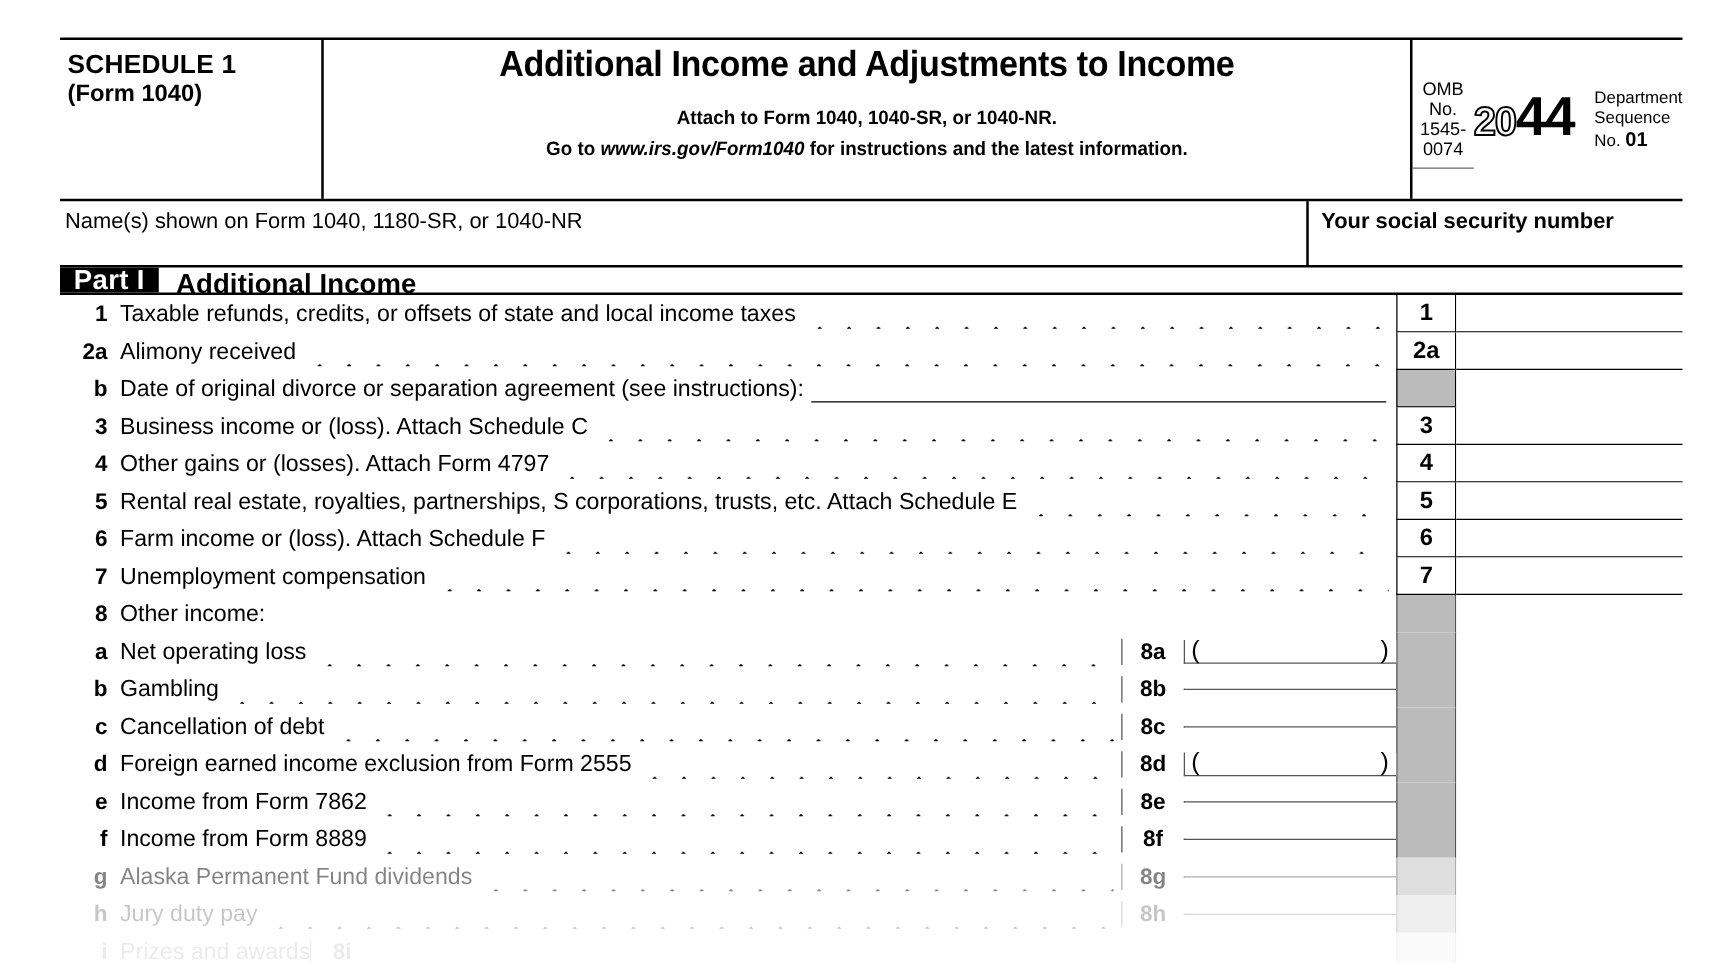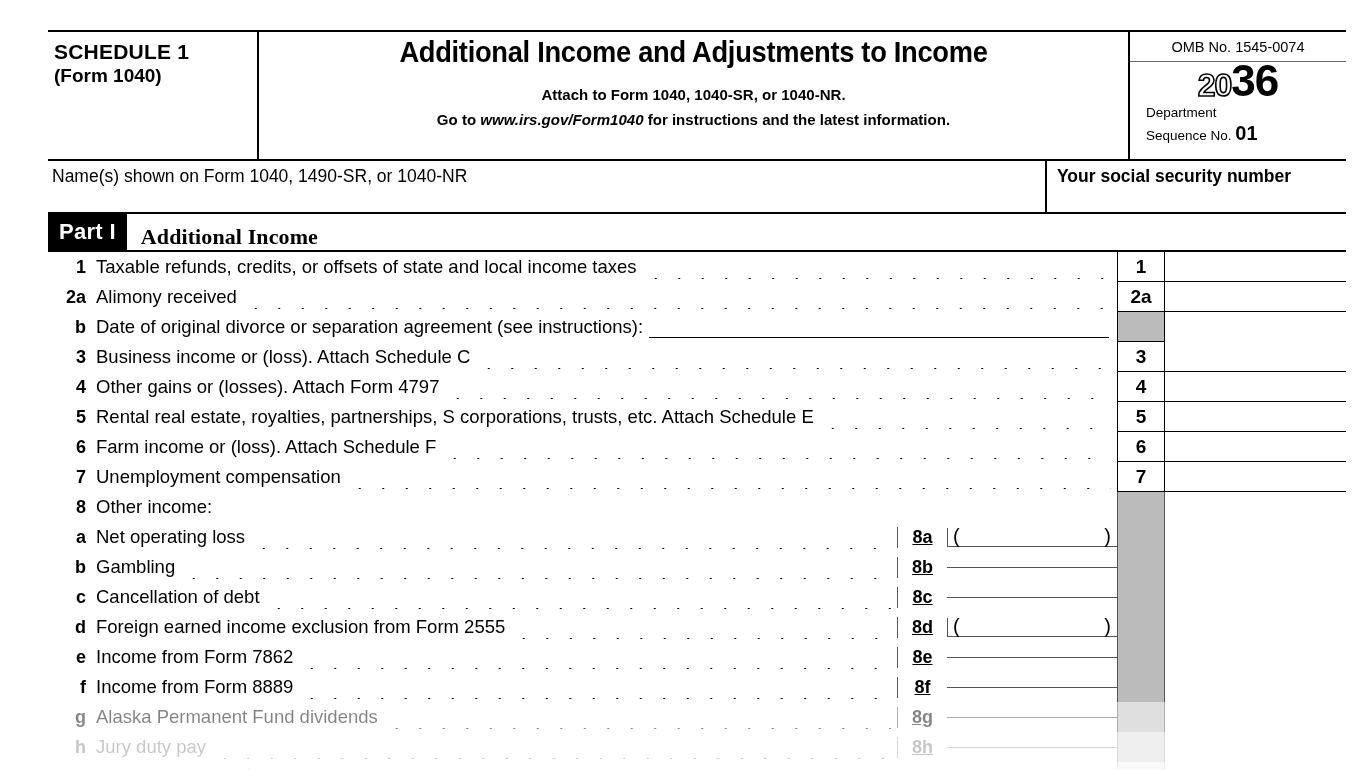--- a/index.html
+++ b/index.html
@@ -87,21 +87,21 @@
     font-weight: bold;
     margin-top: 7px;
     transform: scaleX(0.97);
   }
   .goto-line i { font-style: italic; }
 
   .hdr-right {
     width: 216px;
     padding: 0;
     display: flex;
-    flex-direction: column;
+    flex-direction: row;
     align-items: center;
   }
   .omb {
     font-size: 14.5px;
     padding: 7px 0 6px 0;
     width: 100%;
     text-align: center;
     border-bottom: 1px solid #666;
   }
   .yearwrap {
@@ -126,21 +126,21 @@
     letter-spacing: -1px;
     line-height: 1;
   }
   .attachno {
     font-size: 13.5px;
     line-height: 1.22;
     width: 100%;
     padding-left: 16px;
     margin-top: 1px;
   }
-  .attachno b { font-size: 20px; text-align: center; }
+  .attachno b { font-size: 16px; text-align: center; }
 
   
   .namerow {
     display: flex;
     height: 55px;
     border-top: 2px solid #000;
     border-bottom: 2px solid #000;
   }
   .namerow .nm {
     flex: 1;
@@ -151,41 +151,40 @@
   .namerow .ssn {
     width: 299px;
     padding: 5px 0 0 10px;
     font-size: 17.5px;
     font-weight: bold;
   }
 
   
   .partbar {
     display: flex;
-    align-items: flex-end;
-    height: 38px;
+    align-items: flex-start;
+    height: 22px;
     border-bottom: 2px solid #000;
   }
   .part-tag {
     background: #000;
     color: #fff;
     font-size: 22px;
     font-weight: bold;
     padding: 3px 11px 4px 11px;
     letter-spacing: .3px;
     height: 100%;
     display: flex;
     align-items: center;
   }
   .part-name {
     font-size: 22px;
     font-weight: bold;
     margin-left: 14px;
     letter-spacing: .1px;
-    font-family: Liberation Serif, serif;
   }
 
   
   .body {
     position: relative;
   }
 
   .row {
     display: flex;
     height: 30px;
@@ -235,21 +234,20 @@
   .subcode {
     width: 50px;
     flex: none;
     border-left: 1.6px solid #555;
     font-size: 18px;
     font-weight: bold;
     display: flex;
     align-items: center;
     justify-content: center;
     background: #fff;
-    text-decoration: underline;
   }
   .subamt {
     width: 170px;
     flex: none;
     border-left: 1.6px solid #555;
     border-bottom: 1.4px solid #555;
     background: #fff;
     display: flex;
     align-items: center;
     justify-content: space-between;
@@ -308,31 +306,31 @@
     <div class="hdr-center">
       <div class="main-title">Additional Income and Adjustments to Income</div>
       <div class="attach-line">Attach to Form 1040, 1040-SR, or 1040-NR.</div>
       <div class="goto-line"><span>Go to </span><i>www.irs.gov/Form1040</i><span> for instructions and the latest information.</span></div>
     </div>
 
     <div class="hdr-right">
       <div class="omb">OMB No. 1545-0074</div>
       <div class="yearwrap">
         <span class="yr-hollow">20</span>
-            <span class="yr-solid">36</span>
+            <span class="yr-solid">44</span>
       </div>
       <div class="attachno">
         <div>Department</div>
         <div><span>Sequence No. </span><b>01</b></div>
       </div>
     </div>
   </div>
 
   <div class="namerow">
-    <div class="nm">Name(s) shown on Form 1040, 1490-SR, or 1040-NR</div>
+    <div class="nm">Name(s) shown on Form 1040, 1180-SR, or 1040-NR</div>
     <div class="ssn">Your social security number</div>
   </div>
 
   <div class="partbar">
     <div class="part-tag">Part I</div>
     <div class="part-name">Additional Income</div>
   </div>
 
   <div class="body">
 

